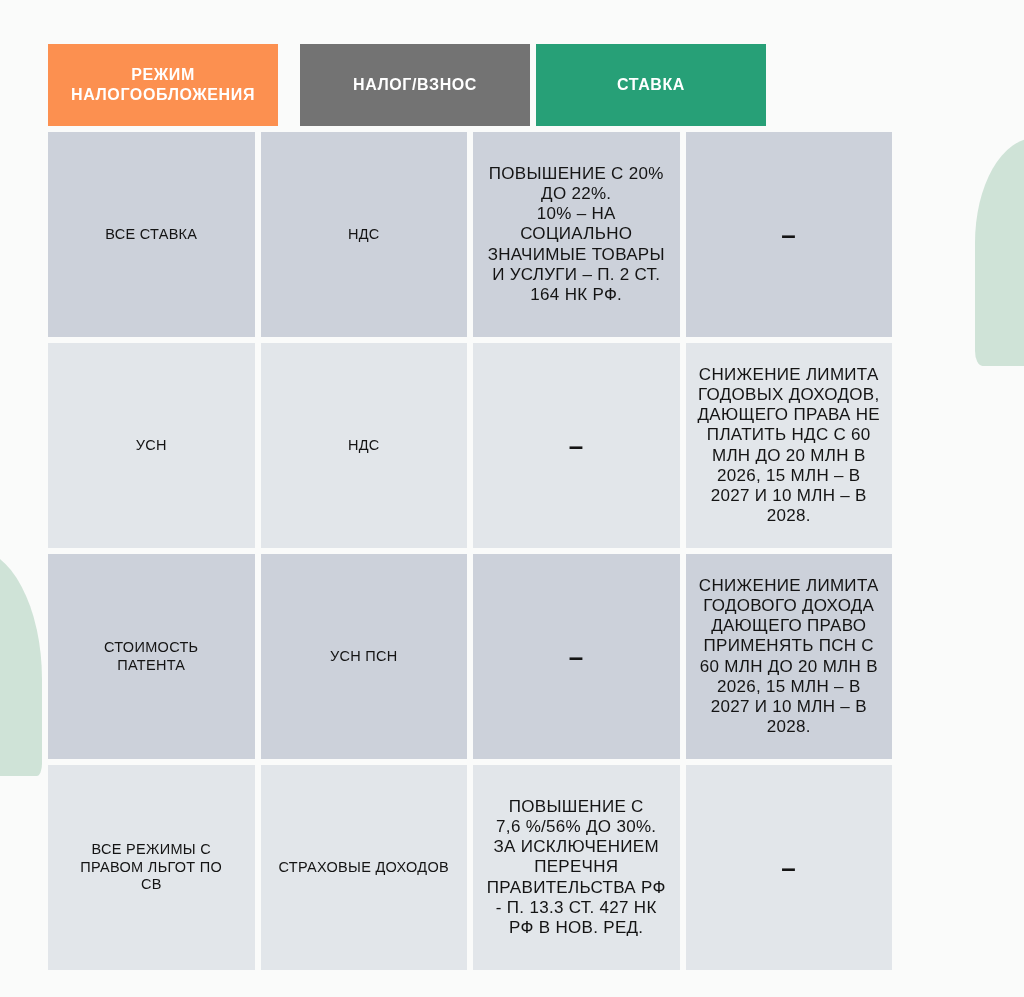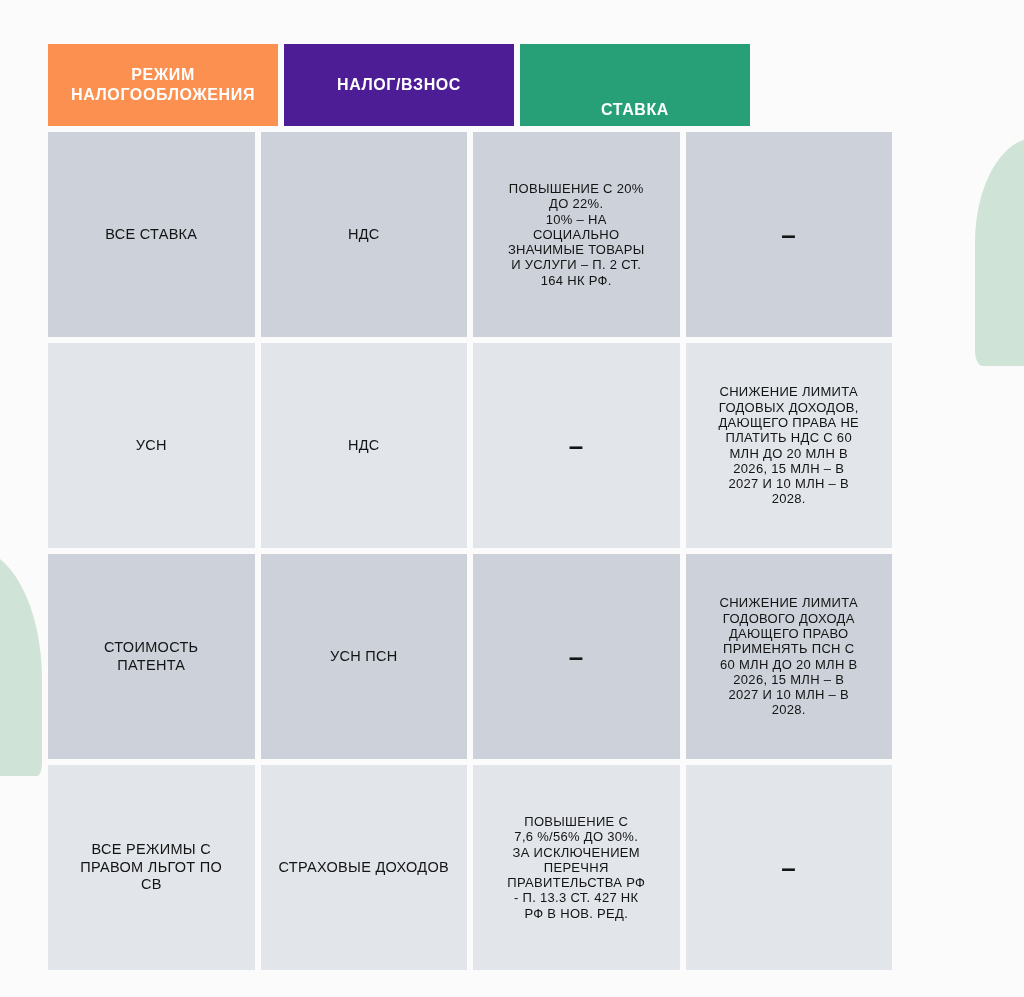--- a/index.html
+++ b/index.html
@@ -71,22 +71,22 @@
   
   .header-row .cell {
     height: 82px;
     color: #ffffff;
     font-weight: bold;
     font-size: 16px;
     line-height: 1.25;
     letter-spacing: 0.6px;
   }
   .hdr-regime   { background: #fc9050; }
-  .hdr-tax      { background: #4c1d95; }
-  .hdr-rate     { background: #27a077; align-items: flex-end; }
+  .hdr-tax      { background: #737373; margin-left: 16px; }
+  .hdr-rate     { background: #27a077; }
   .hdr-limit    { background: #8f9bb1; }
 
   
   .body-row .cell {
     font-size: 14.5px;
     line-height: 1.2;
     color: #141414;
     letter-spacing: 0.3px;
   }
   .row-dark .cell  { background: #ccd1da; }
@@ -100,21 +100,21 @@
   .cell-text {
     display: block;
     white-space: pre-line;
   }
   .dash {
     font-size: 26px;
     font-weight: bold;
     line-height: 1;
   }
   .cell.small-text .cell-text {
-    font-size: 13px;
+    font-size: 17px;
     line-height: 1.18;
   }
 </style>
 </head>
 <body>
 
 <div class="deco-layer">
   <div class="deco-right"></div>
   <div class="deco-left"></div>
 </div>

